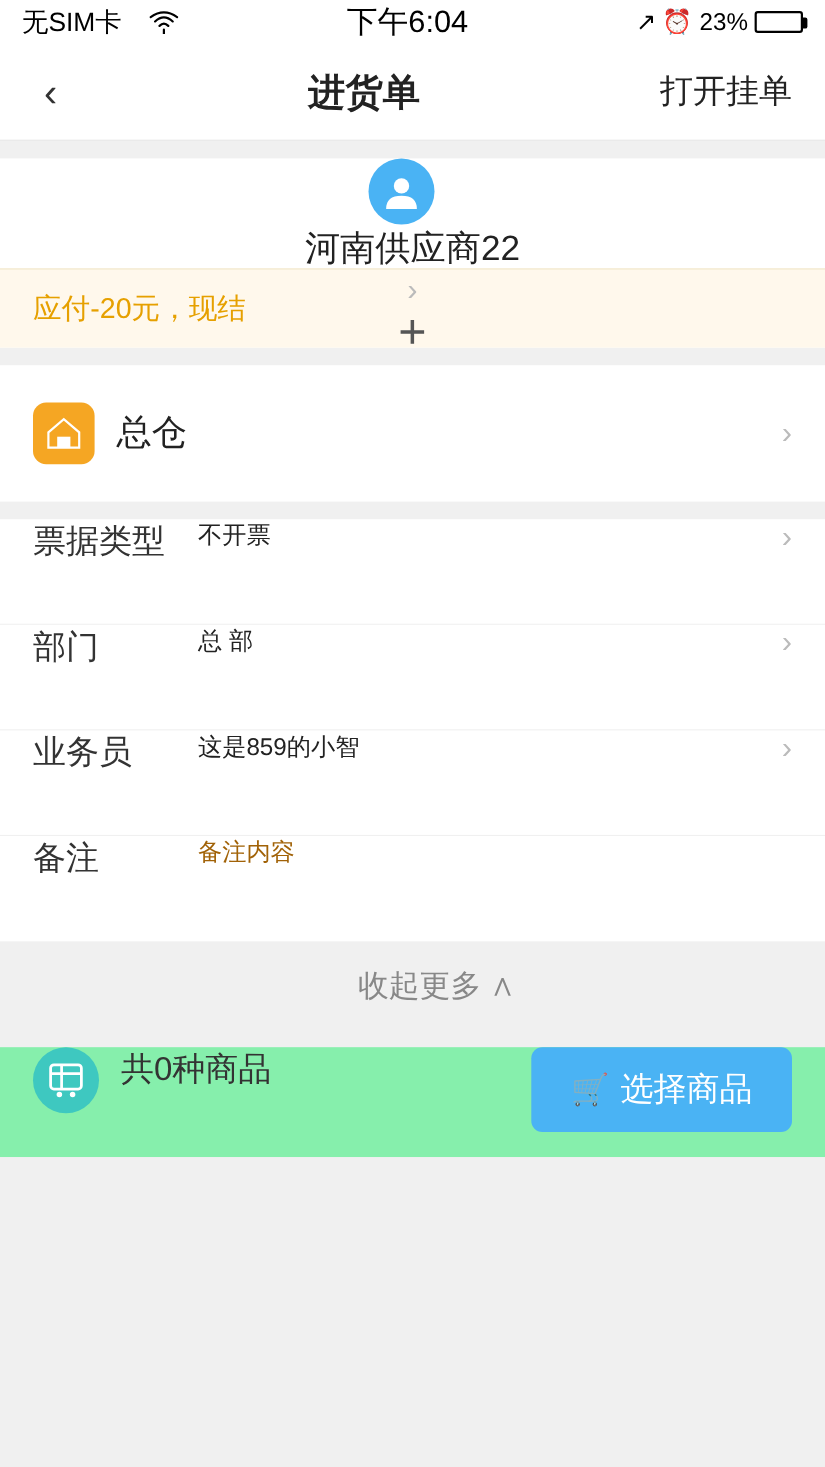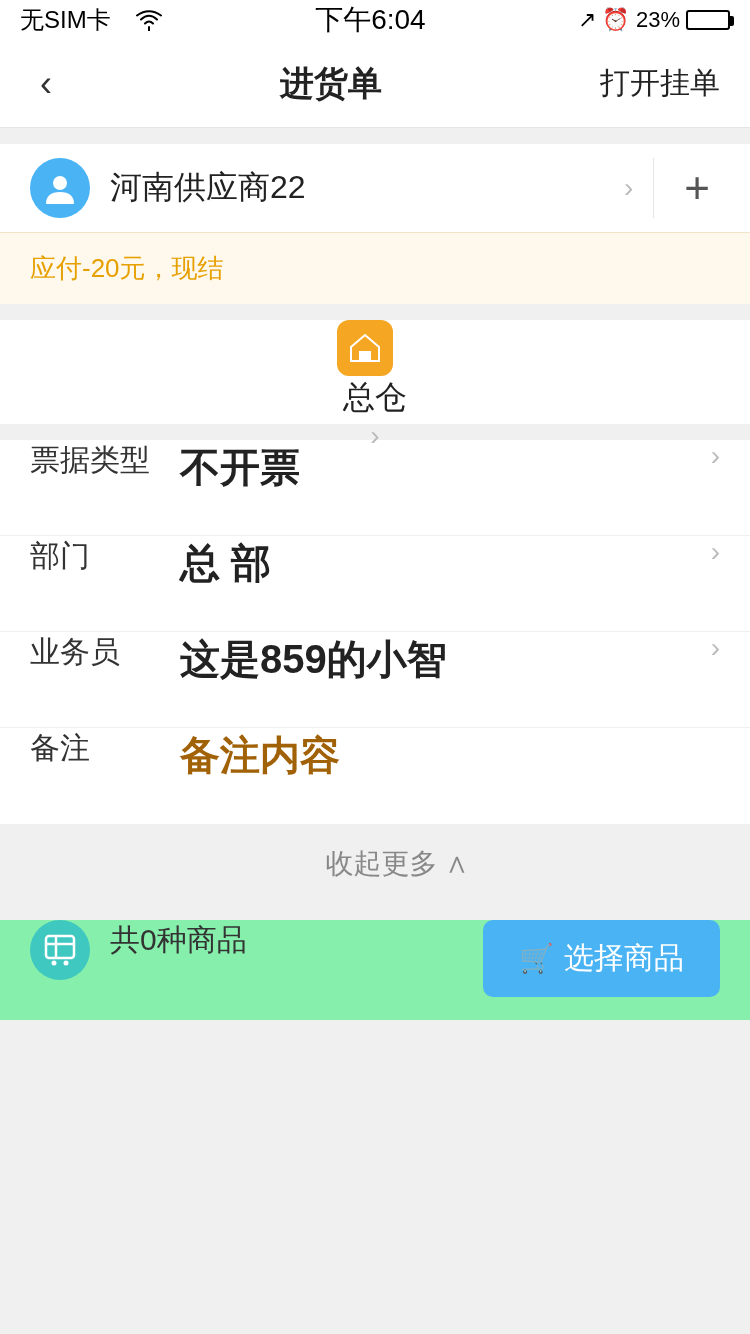--- a/index.html
+++ b/index.html
@@ -77,22 +77,23 @@
     
     .section-white {
       background: #fff;
       margin-top: 16px;
     }
 
     .supplier-row {
       display: flex;
       align-items: center;
       padding: 0 30px;
-      height: 88px;
+      height: 100px;
       border-bottom: none;
+      flex-direction: column;
     }
     .supplier-avatar {
       width: 60px; height: 60px;
       border-radius: 50%;
       background: #4ab3f4;
       display: flex; align-items: center; justify-content: center;
       margin-right: 20px;
       flex-shrink: 0;
     }
     .supplier-avatar svg { width: 36px; height: 36px; }
@@ -130,22 +131,21 @@
 
     
     .warehouse-section {
       background: #fff;
       margin-top: 16px;
     }
     .warehouse-row {
       display: flex;
       align-items: center;
       padding: 0 30px;
-      height: 104px;
-      flex-direction: column;
+      height: 124px;
     }
     .warehouse-icon {
       width: 56px; height: 56px;
       border-radius: 12px;
       background: #f5a623;
       display: flex; align-items: center; justify-content: center;
       margin-right: 20px;
       flex-shrink: 0;
     }
     .warehouse-icon svg { width: 34px; height: 34px; fill: #fff; }
@@ -169,24 +169,23 @@
     }
     .form-row:last-child { border-bottom: none; }
     .form-label {
       font-size: 30px;
       color: #333;
       width: 140px;
       flex-shrink: 0;
     }
     .form-value {
       flex: 1;
-      font-size: 40px;
+      font-size: 22px;
       color: #222;
       padding-left: 10px;
-      font-weight: bold;
     }
     .form-value.placeholder {
       color: #a16207;
     }
 
     
     .collapse-row {
       background: #f0f0f0;
       display: flex;
       align-items: center;

